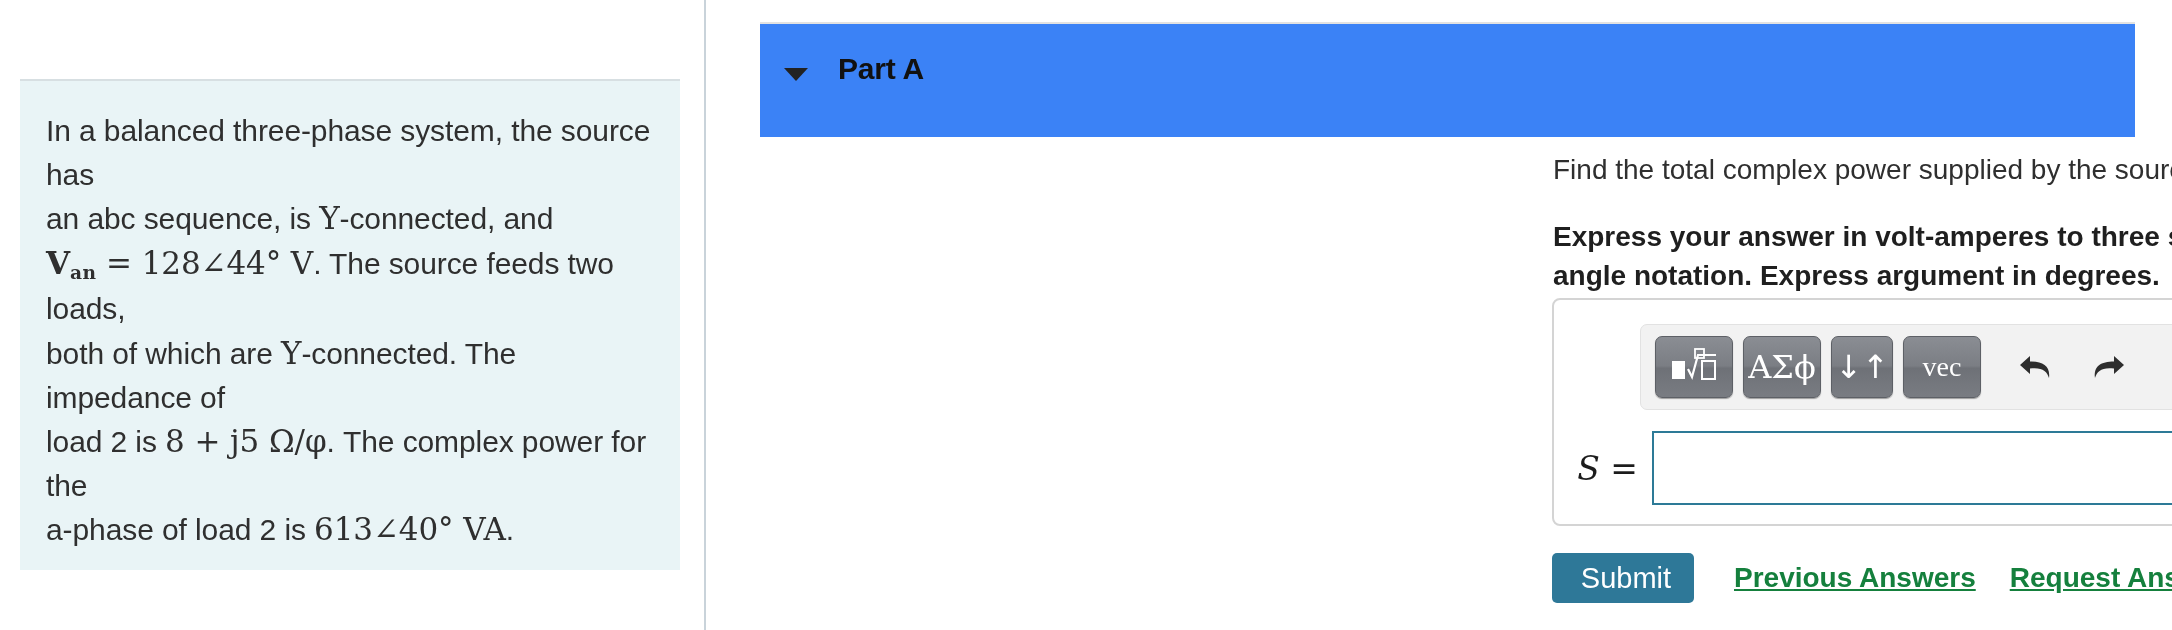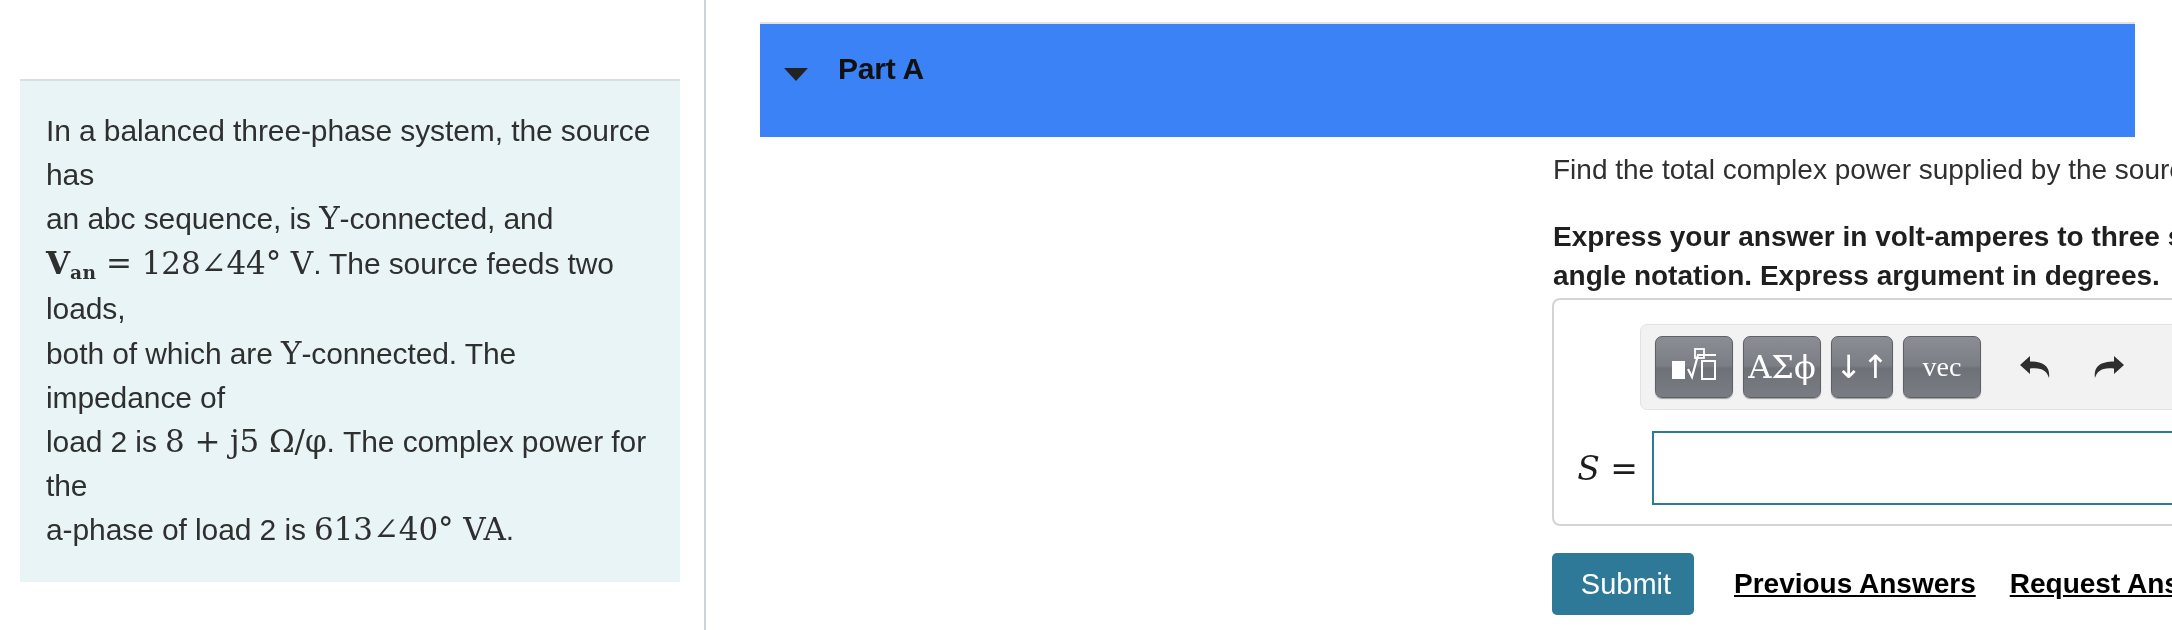--- a/index.html
+++ b/index.html
@@ -34,21 +34,21 @@
     height: 630px;
   }
   .problem-card {
     position: absolute;
     left: 20px;
     top: 79px;
     width: 660px;
     box-sizing: border-box;
     background: #e9f4f6;
     border-top: 2px solid #d7dfe2;
-    padding: 28px 26px 30px 26px;
+    padding: 28px 26px 18px 26px;
   }
   .problem-text {
     font-size: 30px;
     line-height: 1.45;
     color: #2f2f2f;
     letter-spacing: -0.1px;
   }
   .mathfrag {
     font-family: "DejaVu Serif", "Liberation Serif", serif;
     font-size: 31px;
@@ -236,28 +236,28 @@
     align-items: center;
   }
   .submit-btn {
     background: #2e7898;
     color: #ffffff;
     font-size: 29px;
     font-family: "Liberation Sans", sans-serif;
     border: none;
     border-radius: 5px;
     width: 142px;
-    height: 62px;
+    height: 50px;
     cursor: pointer;
     letter-spacing: 0px;
     padding-left: 12px;
   }
   .link {
     margin-left: 40px;
-    color: #000000;
+    color: #15803d;
     font-size: 28px;
     font-weight: bold;
     text-decoration: underline;
     cursor: pointer;
     white-space: nowrap;
   }
   .link.second { margin-left: 34px; }
 </style>
 </head>
 <body>

